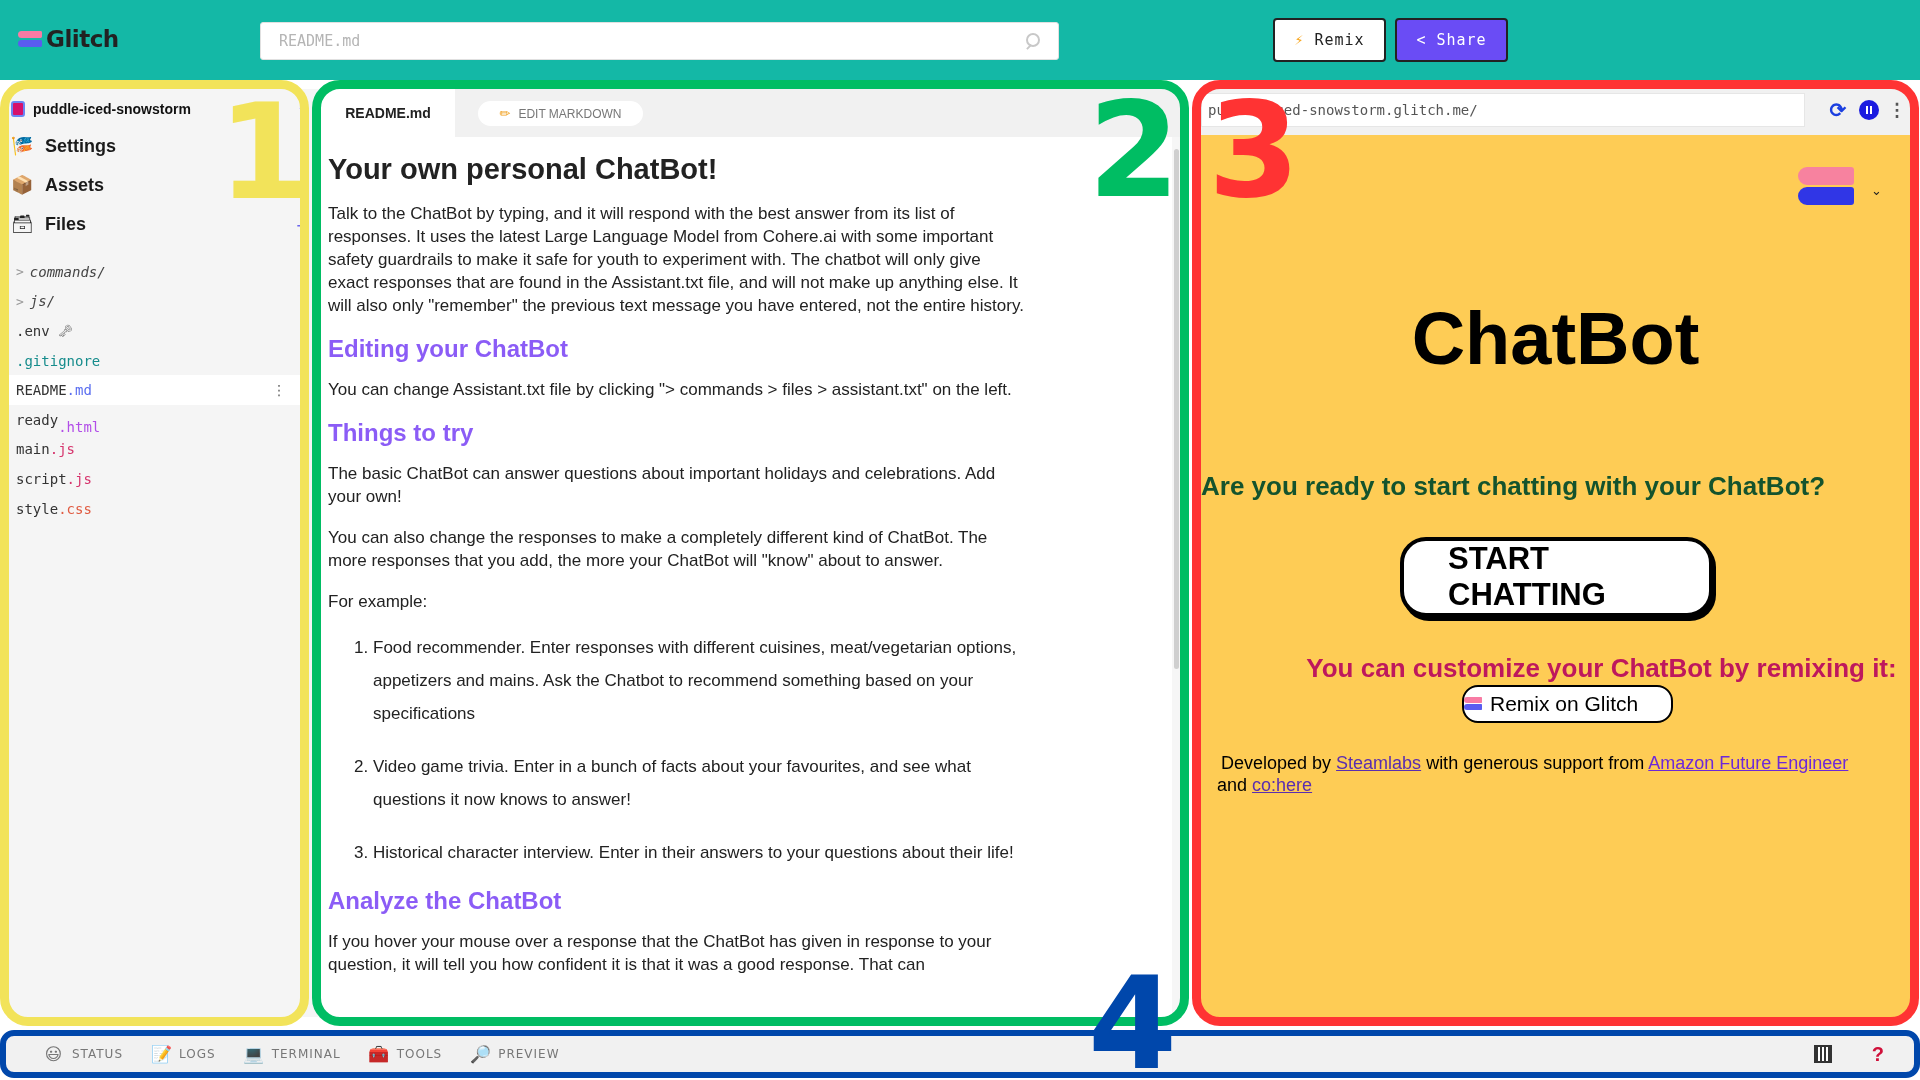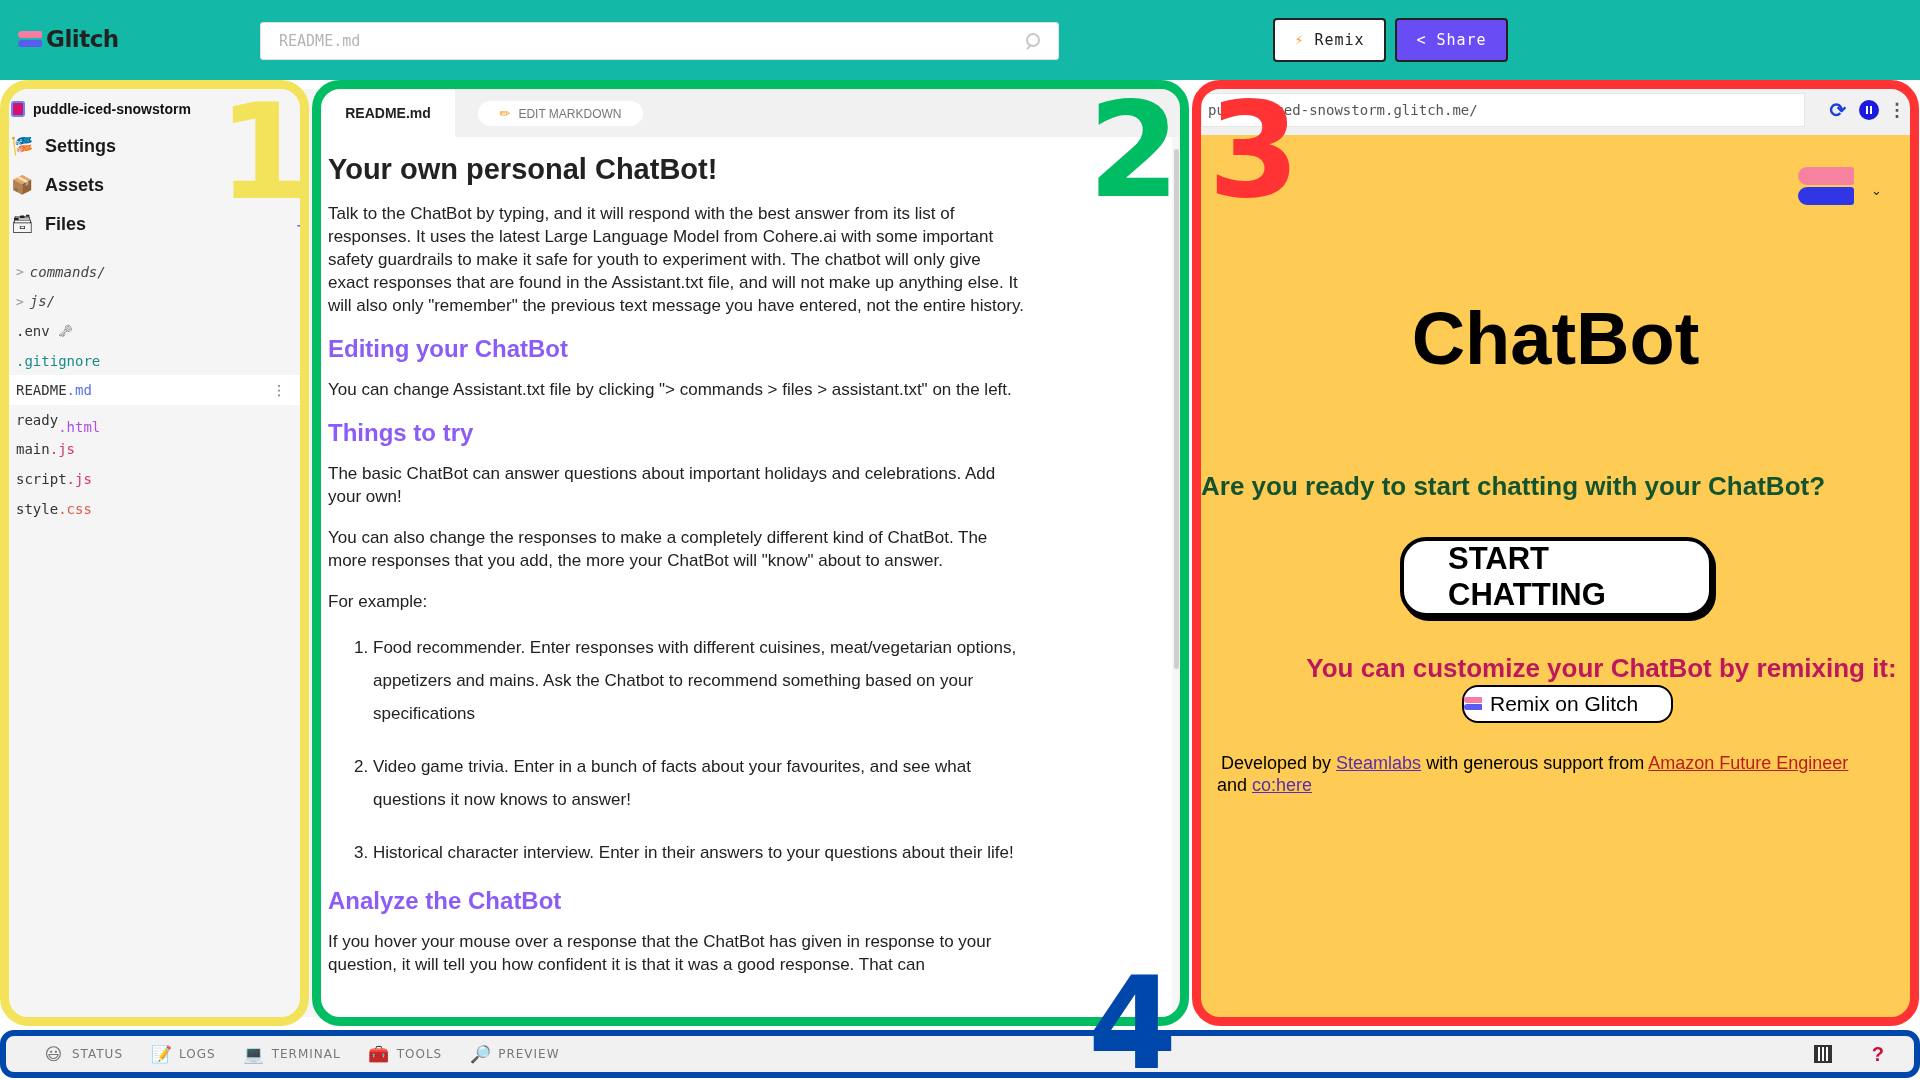--- a/index.html
+++ b/index.html
@@ -89,21 +89,21 @@
   .app-title { position: absolute; left: 0; width: 709px; top: 207px; text-align: center; font-size: 74px; font-weight: bold; color: #000; font-family: "Liberation Sans", sans-serif; }
   .app-question { position: absolute; left: 0; width: 709px; top: 382px; text-align: left; font-size: 26px; font-weight: bold; color: #14532d; }
   .start-btn { position: absolute; left: 199px; top: 448px; width: 313px; height: 80px; background: #fff; border: 4px solid #000; border-radius: 26px; box-shadow: 3px 4px 0 #000; font-size: 31px; font-weight: bold; color: #000; display: flex; align-items: center; justify-content: center; cursor: pointer; padding-left: 44px; }
   .customize { position: absolute; left: 0; width: 801px; top: 564px; text-align: center; font-size: 26px; font-weight: bold; color: #be185d; }
   .remix-glitch { position: absolute; left: 249px; top: 596px; width: 211px; height: 38px; background: #fff; border: 2px solid #000; border-radius: 16px; display: flex; align-items: center; justify-content: flex-start; gap: 8px; font-size: 21px; color: #000; cursor: pointer; margin-left: 12px; }
   .mini-fish { width: 18px; height: 14px; position: relative; }
   .mini-fish .a { position: absolute; left: 0; top: 0; width: 18px; height: 6px; background: #f87ba4; border-radius: 4px 1px 1px 4px; }
   .mini-fish .b { position: absolute; left: 0; top: 7px; width: 18px; height: 6px; background: #5a5cf0; border-radius: 4px 1px 1px 4px; }
   .credits { position: absolute; left: 20px; top: 663px; width: 680px; font-size: 18px; line-height: 22px; color: #000; }
   .credits a { color: #5a2db0; text-decoration: underline; cursor: pointer; }
-  .credits a.blue { color: #b91c1c; }
+  .credits a.blue { color: #6d28d9; }
 
   
   .bottombar { position: absolute; left: 6px; top: 1036px; width: 1908px; height: 36px; background: #f1f1f1; display: flex; align-items: center; }
   .bb-item { display: flex; align-items: center; gap: 8px; margin-right: 28px; font-family: "DejaVu Sans", sans-serif; font-size: 12px; color: #777; letter-spacing: 1px; cursor: pointer; }
   .bb-item:first-child { margin-left: 38px; }
   .bb-emoji { font-size: 17px; width: 20px; text-align: center; }
   .bb-right { position: absolute; right: 0; top: 0; height: 36px; display: flex; align-items: center; }
   .piano-icon { width: 18px; height: 18px; border: 2px solid #333; background: repeating-linear-gradient(90deg, #333 0 2px, #fff 2px 4px); margin-right: 40px; cursor: pointer; }
   .help-icon { color: #d0103a; font-size: 20px; font-weight: bold; margin-right: 30px; cursor: pointer; }
 </style>

